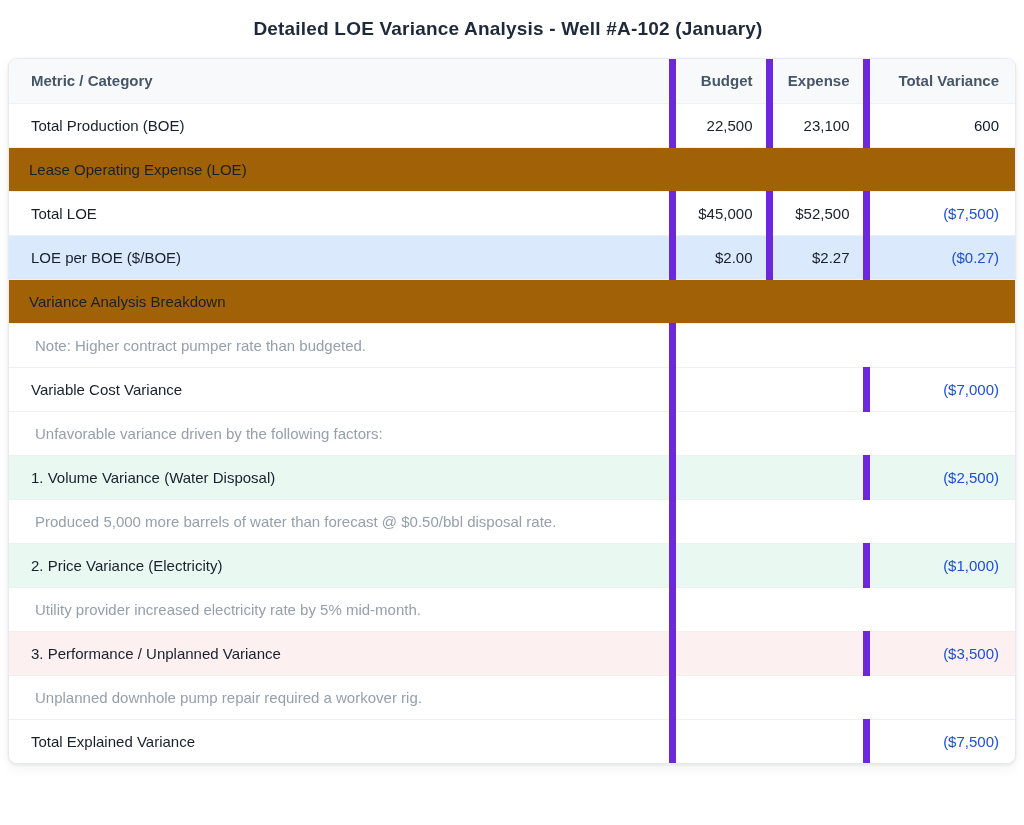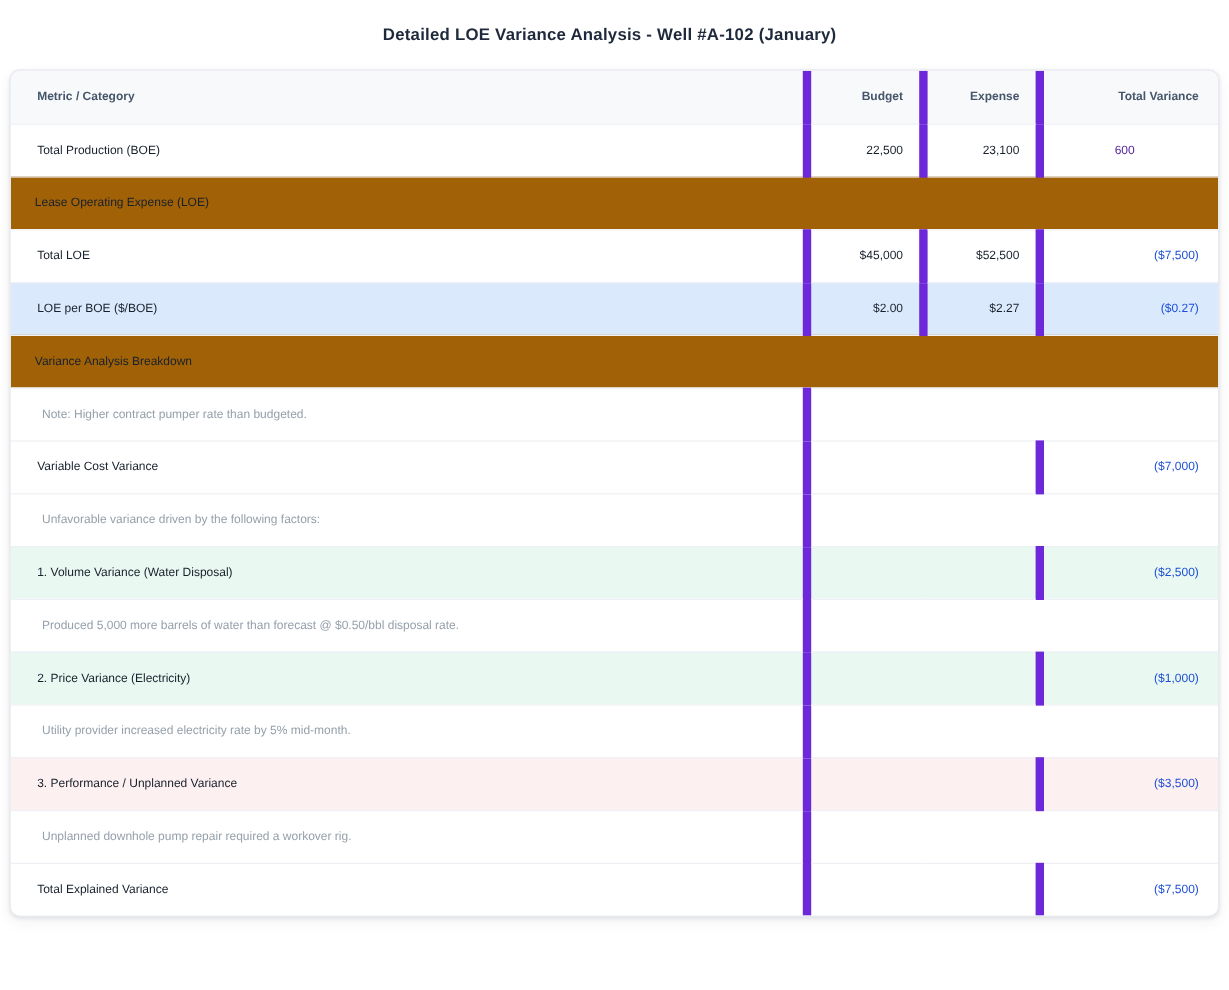--- a/index.html
+++ b/index.html
@@ -8,38 +8,38 @@
     width: 1024px;
     height: 825px;
     background: #ffffff;
     font-family: "Liberation Sans", sans-serif;
     -webkit-font-smoothing: antialiased;
   }
   .page-title {
     padding: 15px 8px 16px 0;
     line-height: 27px;
     text-align: center;
-    font-size: 14px;
+    font-size: 19px;
     font-weight: bold;
     color: #1e293b;
     letter-spacing: .2px;
   }
   .table-wrap {
     margin: 0 8px;
     background: #ffffff;
     border: 1px solid #e7eaf0;
     border-radius: 9px;
     overflow: hidden;
     box-shadow: 0 1px 3px rgba(16,24,40,.08), 0 5px 12px rgba(16,24,40,.05);
   }
   table {
     width: 100%;
     border-collapse: collapse;
     table-layout: fixed;
-    font-size: 10px;
+    font-size: 15px;
   }
   col.c-budget   { width: 97px; }
   col.c-actual   { width: 97px; }
   col.c-variance { width: 149px; }
   th, td { height: 44px; padding: 0; vertical-align: middle; }
   .metric { text-align: left; padding-left: 22px; padding-right: 12px; }
   .num {
     text-align: right;
     padding-right: 13px;
     padding-left: 6px;
@@ -61,21 +61,21 @@
   tr.kind-section td {
     background: #a16207;
     font-weight: normal;
     padding-left: 20px;
   }
   tr.emphasis td { font-weight: normal; }
   td.note { color: #95a0ab; padding-left: 26px; }
   tr.hl-blue td  { background: #dbe9fd; }
   tr.hl-green td { background: #e9f8f0; }
   tr.hl-red td   { background: #fdf0f0; }
-  .v-positive { color: #4c1d95; text-align: center; }
+  .v-positive { color: #0f172a; }
   .v-negative { color: #1d4ed8; }
 </style>
 </head>
 <body>
 
 <div class="page-title">Detailed LOE Variance Analysis - Well #A-102 (January)</div>
 
 <div class="table-wrap">
   <table>
     <colgroup>

